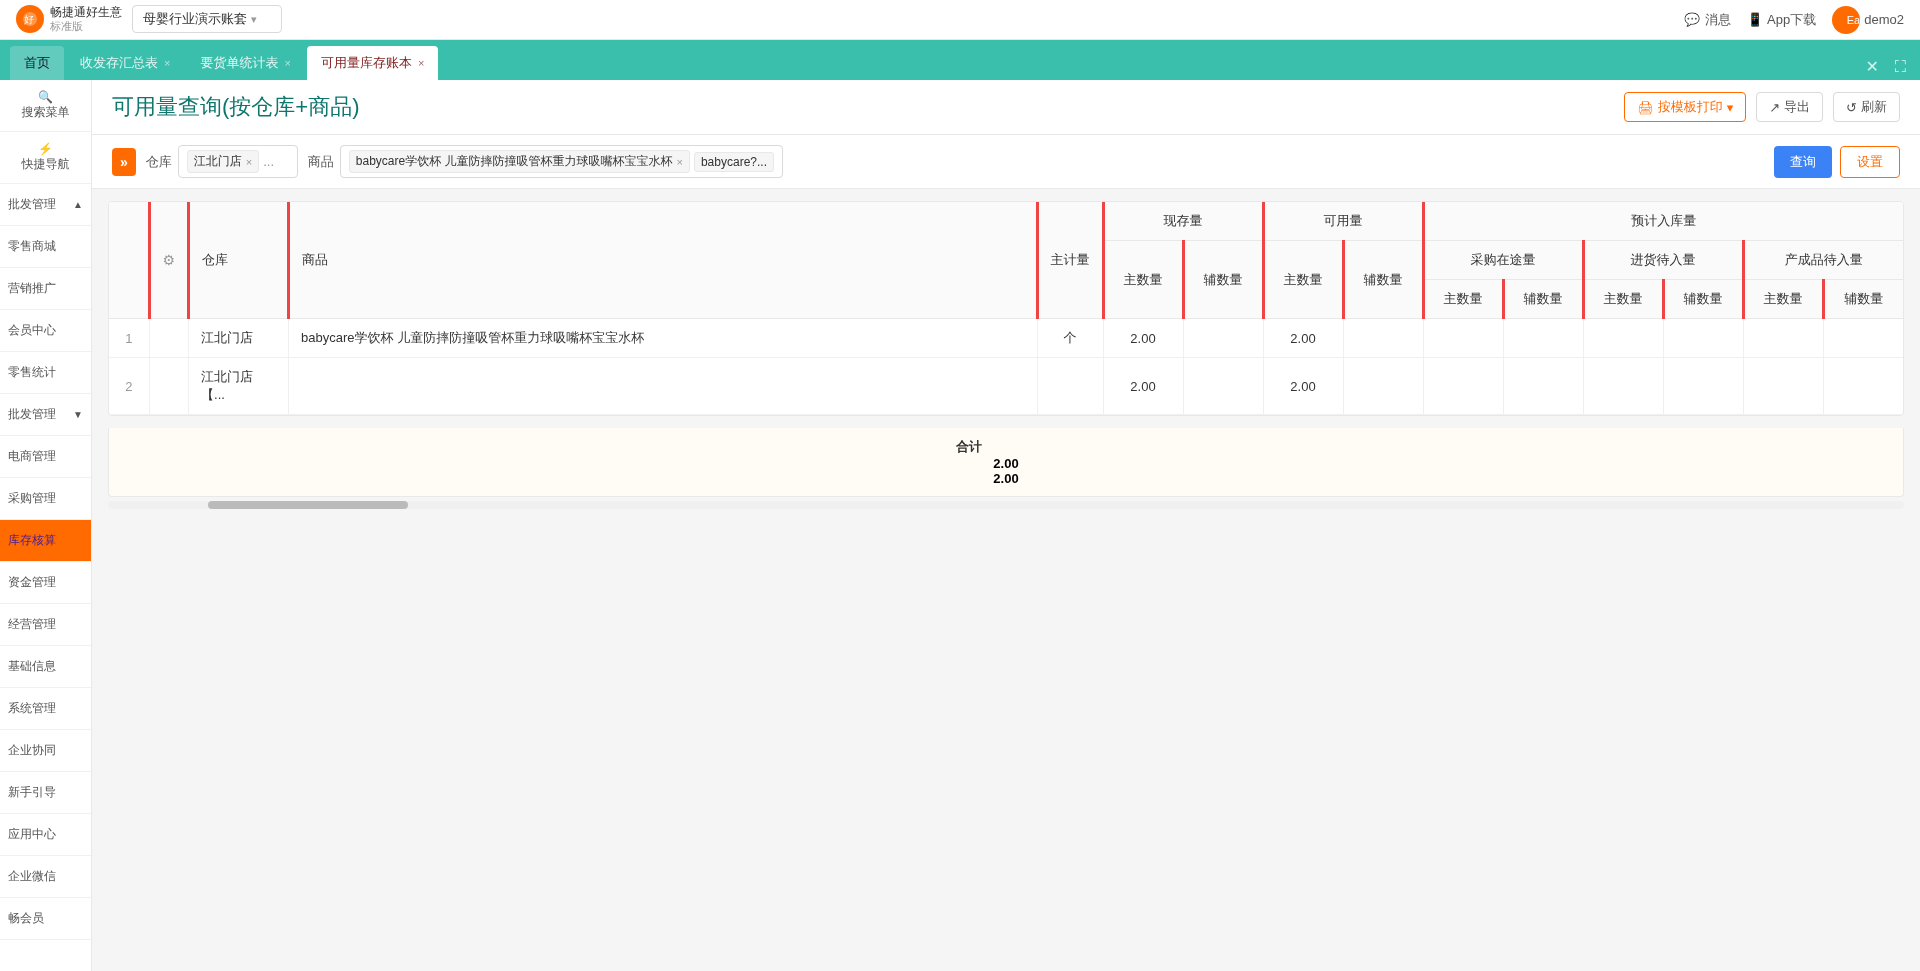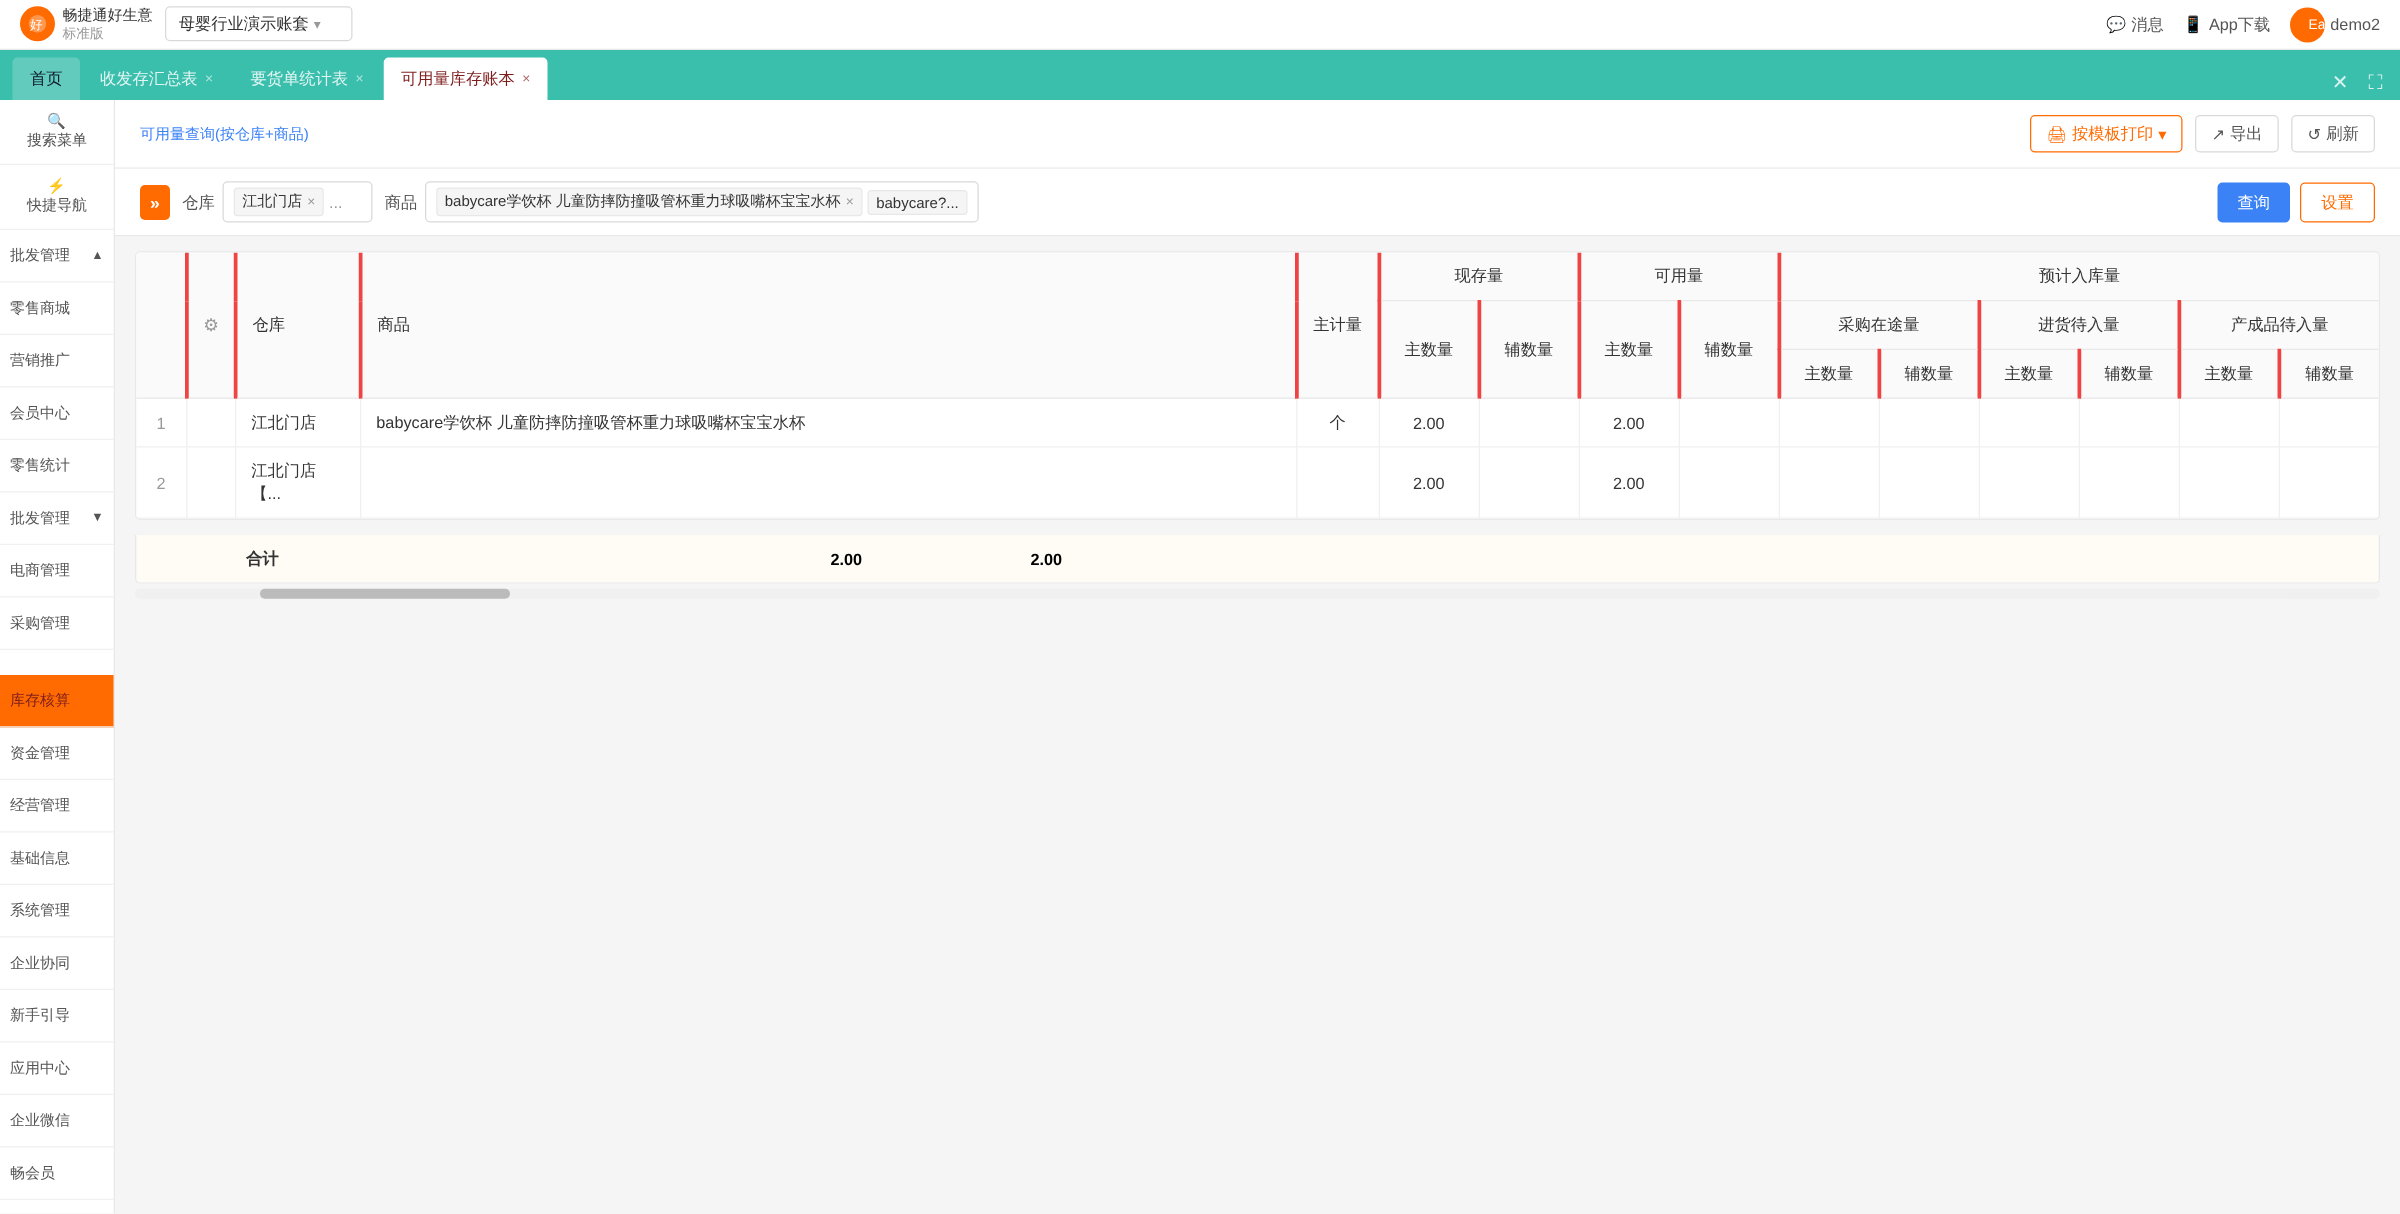--- a/index.html
+++ b/index.html
@@ -88,36 +88,36 @@
       padding: 12px 8px;
       font-size: 12px;
       color: #555;
       cursor: pointer;
       text-align: center;
       border-bottom: 1px solid #f0f0f0;
       display: flex;
       align-items: center;
       justify-content: space-between;
     }
-    .sidebar-item.active { background: #ff6b00; color: #7f1d1d; margin-top: 20px; }
+    .sidebar-item.active { background: #ff6b00; color: #4c1d95; }
     .sidebar-item .expand-icon { font-size: 10px; }
 
     
     .content-area { flex: 1; overflow-y: auto; background: #f5f5f5; padding: 0; }
 
     
     .page-header {
       background: #fff;
       padding: 12px 20px;
       display: flex;
       align-items: center;
       justify-content: space-between;
       border-bottom: 1px solid #e8e8e8;
     }
-    .page-title { font-size: 12px; font-weight: 500; color: #3b82f6; }
+    .page-title { font-size: 22px; font-weight: 500; color: #0f766e; }
     .page-actions { display: flex; align-items: center; gap: 10px; }
     .action-btn {
       display: flex; align-items: center; gap: 4px;
       padding: 5px 12px;
       border: 1px solid #d9d9d9;
       border-radius: 4px;
       cursor: pointer;
       font-size: 13px;
       color: #555;
       background: #fff;
@@ -476,21 +476,21 @@
             <td class="col-num"></td>
             <td class="col-num"></td>
             <td class="col-num"></td>
             <td class="col-num"></td>
             <td class="col-num"></td>
           </tr>
         </tbody>
       </table>
     </div>
 
-    <div style="margin: 0 16px; background: #fffbf5; border: 1px solid #e8e8e8; border-top: none; border-radius: 0 0 4px 4px; padding: 10px 12px; display: flex; align-items: center;">
+    <div style="margin: 0 16px; background: #fffbf5; border: 1px solid #e8e8e8; border-top: none; border-radius: 0 0 4px 4px; padding: 10px 12px; display: flex; align-items: center; flex-direction: column;">
       <div style="width: 40px;"></div>
       <div style="width: 36px;"></div>
       <div style="min-width: 100px; font-weight: 600; font-size: 13px; color: #333;">合计</div>
       <div style="min-width: 280px;"></div>
       <div style="width: 60px;"></div>
       <div style="width: 80px; text-align: center; font-weight: 600; font-size: 13px;">2.00</div>
       <div style="width: 80px;"></div>
       <div style="width: 80px; text-align: center; font-weight: 600; font-size: 13px;">2.00</div>
       <div style="width: 80px;"></div>
     </div>

